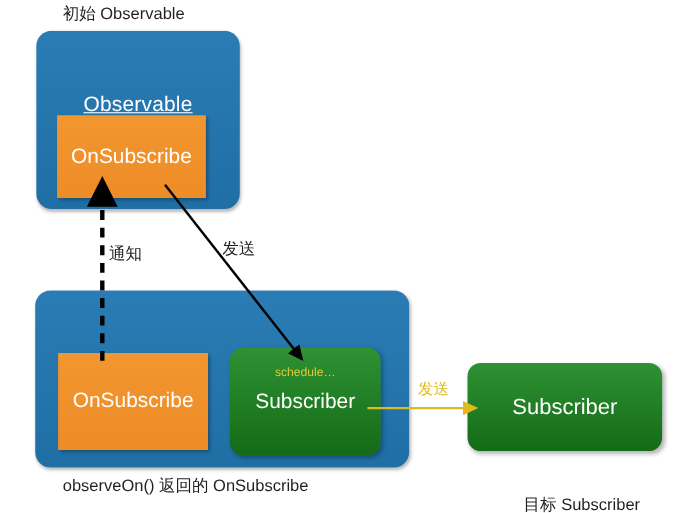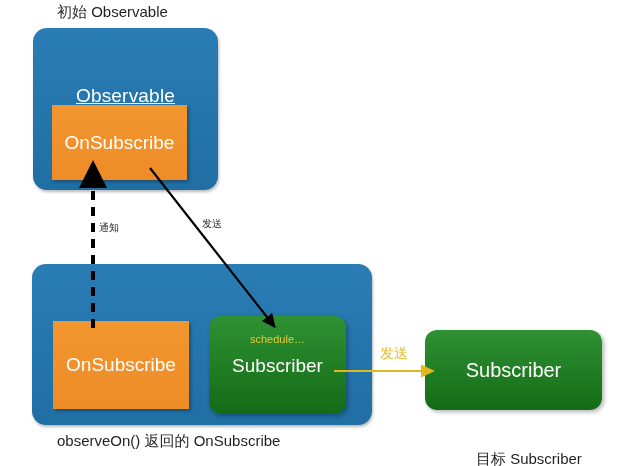--- a/index.html
+++ b/index.html
@@ -105,21 +105,21 @@
     font-size: 15px;
     white-space: nowrap;
   }
   .cap-top    { left: 57px;  top: 3px; }
   .cap-bottom-left { left: 57px; top: 432px; }
   .cap-bottom-right { left: 476px; top: 420px; margin-top: 30px; }
 
   
   .arrow-label {
     color: #231f20;
-    font-size: 10px;
+    font-size: 15px;
     white-space: nowrap;
   }
   .lbl-notify { left: 99px; top: 221px; }
   .lbl-send   { left: 202px; top: 217px; }
   .lbl-send-yellow {
     left: 380px; top: 345px;
     color: #e0b91f;
     font-size: 14px;
     white-space: nowrap;
   }

